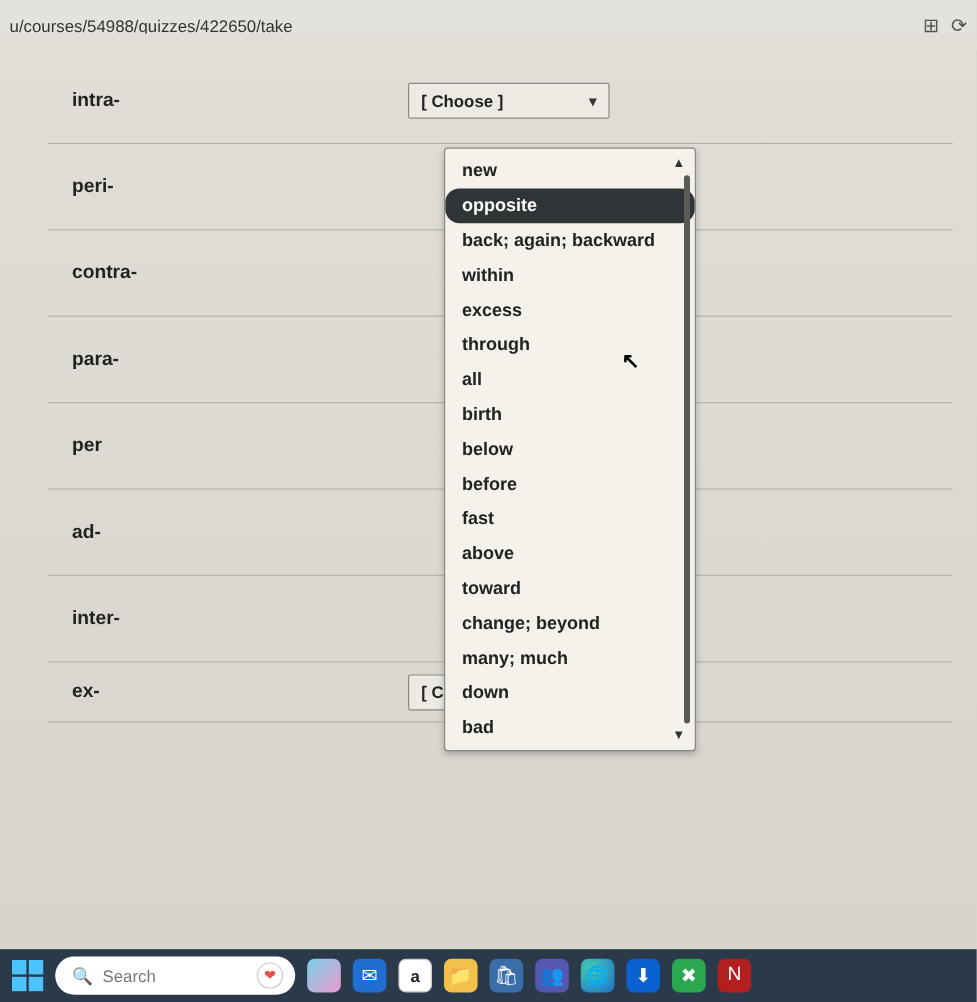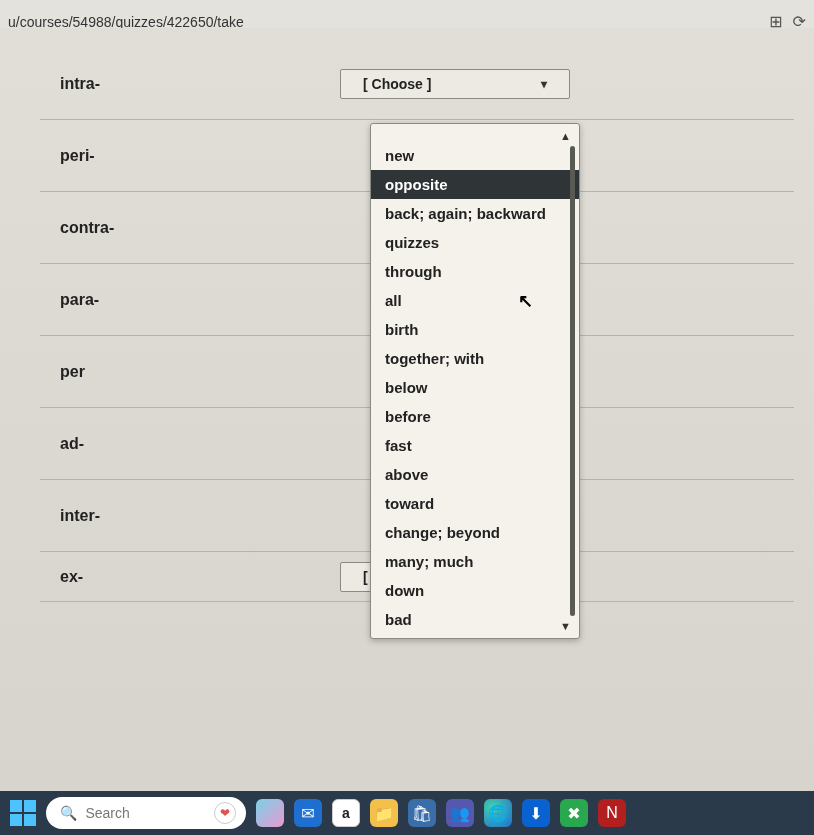--- a/index.html
+++ b/index.html
@@ -41,30 +41,30 @@
     height: 72px;
     padding: 0 20px;
   }
   .quiz-row.short { height: 50px; }
   .prefix-label {
     width: 280px;
     font-size: 16px;
     color: #222;
   }
   .select-closed {
-    width: 230px;
+    width: 168px;
     height: 30px;
     border: 1px solid #8a8a84;
     background: #eceae3;
     font-size: 14px;
     color: #222;
     display:flex;
     align-items:center;
     justify-content:space-between;
-    padding: 0 22px;
+    padding: 0 10px;
     border-radius: 2px;
     gap: 44px;
   }
   .select-closed .chev { font-size: 12px; color:#333; }
 
   .dropdown {
     position: absolute;
     left: 370px;
     top: 95px;
     width: 210px;
@@ -72,31 +72,31 @@
     border: 1px solid #8a8a84;
     border-radius: 3px;
     box-shadow: 0 2px 6px rgba(0,0,0,0.25);
     z-index: 10;
     padding: 4px 0;
   }
   .dropdown-inner {
     max-height: 640px;
     overflow: hidden;
     position: relative;
-    margin-top: 13px;
   }
   .dd-option {
     padding: 6px 14px;
     font-size: 15px;
     color: #222;
     cursor: default;
   }
   .dd-option.highlight {
     background: #2f3436;
     color: #fff;
+    border-radius: 12px;
   }
   .dd-scroll-up, .dd-scroll-down {
     position: absolute;
     right: 8px;
     font-size: 11px;
     color: #333;
   }
   .dd-scroll-up { top: 6px; }
   .dd-scroll-down { bottom: 6px; }
   .dd-scrollbar {
@@ -223,25 +223,25 @@
     </div>
 
   </div>
 
   <div class="dropdown">
     <span class="dd-scroll-up">▲</span>
     <div class="dropdown-inner" id="dd-inner">
         <div class="dd-option">new</div>
         <div class="dd-option highlight">opposite</div>
         <div class="dd-option">back; again; backward</div>
-        <div class="dd-option">quizzes</div>
+        <div class="dd-option">within</div>
+        <div class="dd-option">excess</div>
         <div class="dd-option">through</div>
         <div class="dd-option">all</div>
         <div class="dd-option">birth</div>
-        <div class="dd-option">together; with</div>
         <div class="dd-option">below</div>
         <div class="dd-option">before</div>
         <div class="dd-option">fast</div>
         <div class="dd-option">above</div>
         <div class="dd-option">toward</div>
         <div class="dd-option">change; beyond</div>
         <div class="dd-option">many; much</div>
         <div class="dd-option">down</div>
         <div class="dd-option">bad</div>
       </div>

